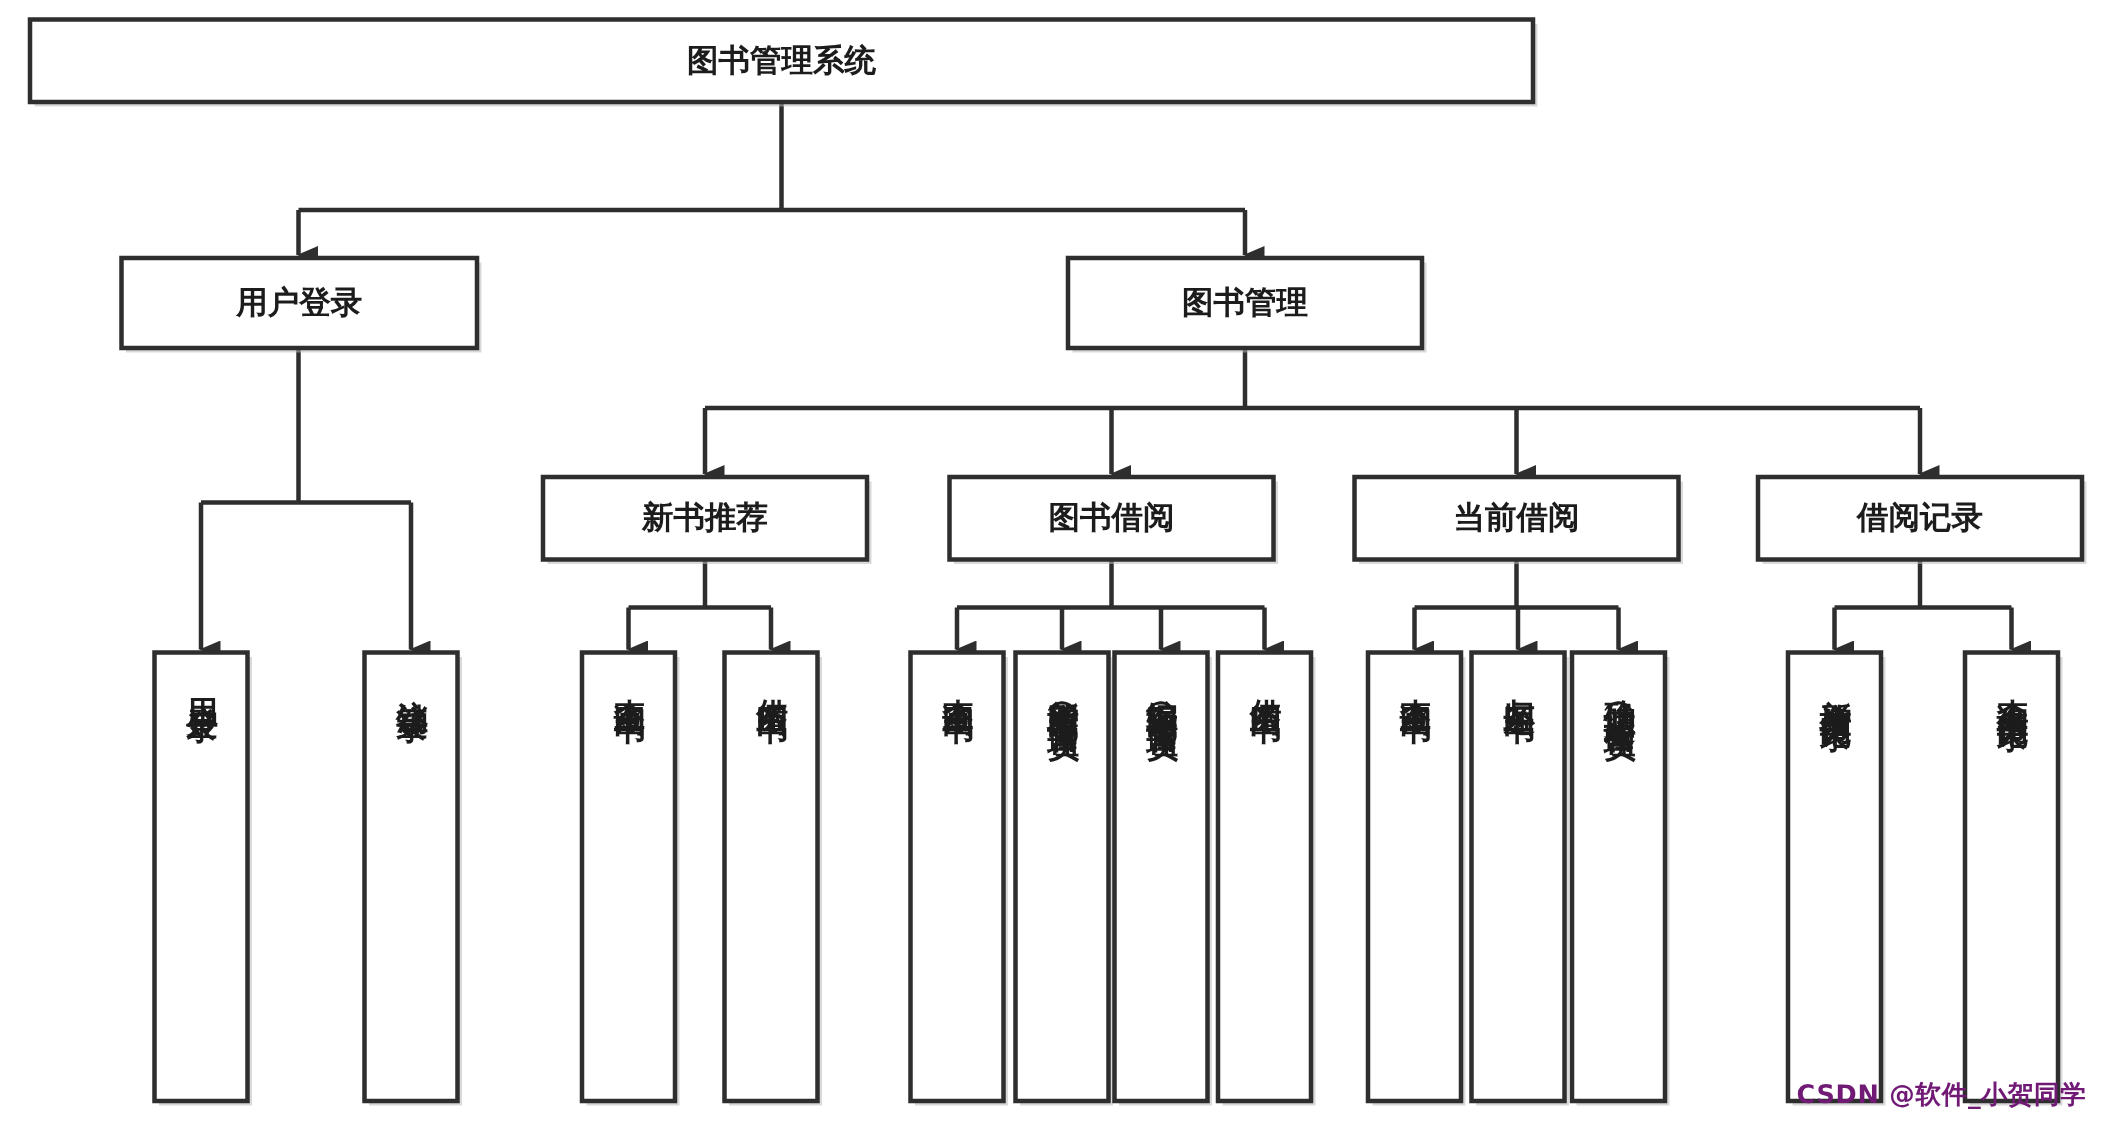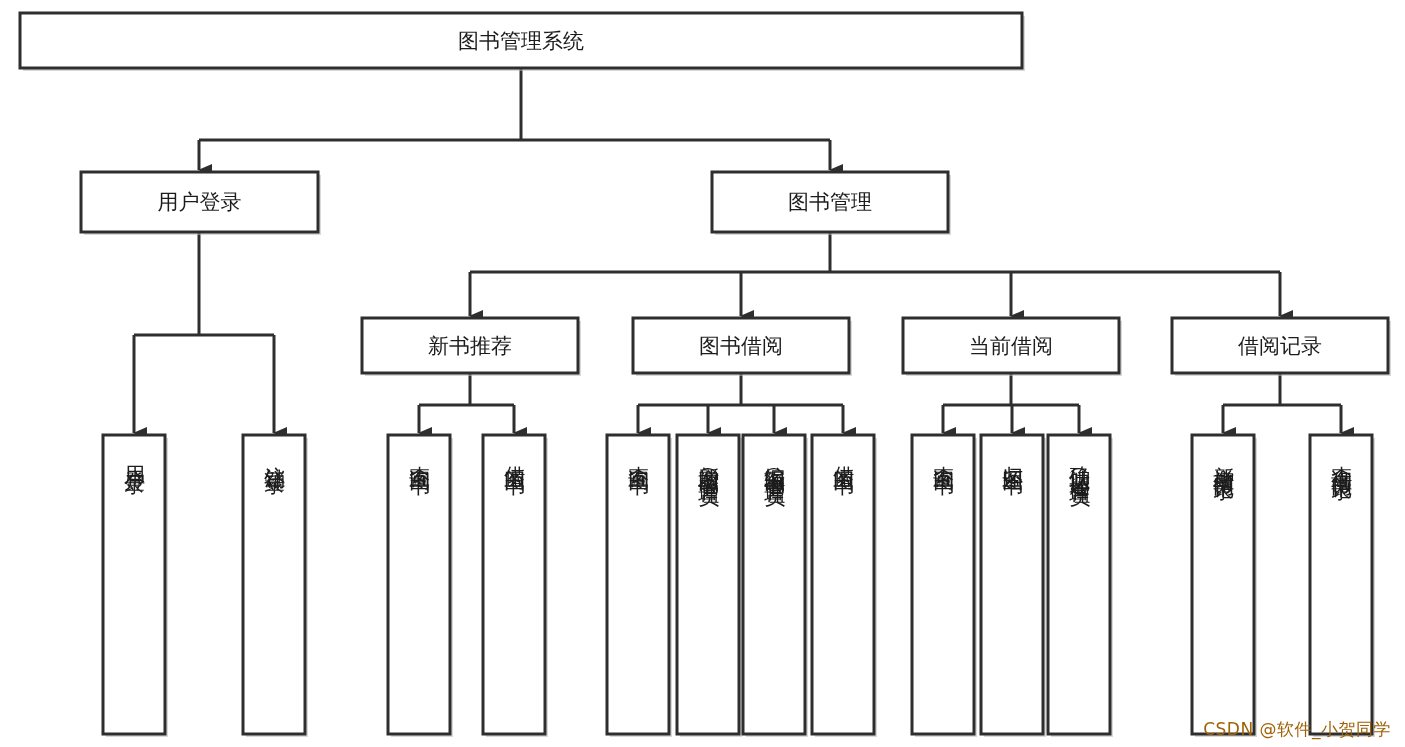--- a/index.html
+++ b/index.html
@@ -10,20 +10,21 @@
   }
   body {
     font-family: "DejaVu Sans", "Liberation Sans", sans-serif;
   }
   #diagram-root {
     position: relative;
     width: 1405px;
     height: 747px;
     background: #ffffff;
     overflow: hidden;
+    font-weight: bold;
   }
   svg#tree-svg {
     position: absolute;
     left: 0;
     top: 0;
     width: 1405px;
     height: 747px;
     display: block;
   }
   .node-rect {
@@ -50,21 +51,21 @@
     fill: #1c1c1c;
     text-anchor: middle;
     dominant-baseline: middle;
   }
   .watermark-text {
     position: absolute;
     right: 14px;
     bottom: 6px;
     font-family: "DejaVu Sans", "Liberation Sans", sans-serif;
     font-size: 17px;
-    color: #a16207;
+    color: #701a75;
     letter-spacing: 0.5px;
     white-space: nowrap;
     user-select: none;
   }
   .leaf-label-wrap {
     position: absolute;
     display: flex;
     align-items: flex-start;
     justify-content: center;
     pointer-events: none;

